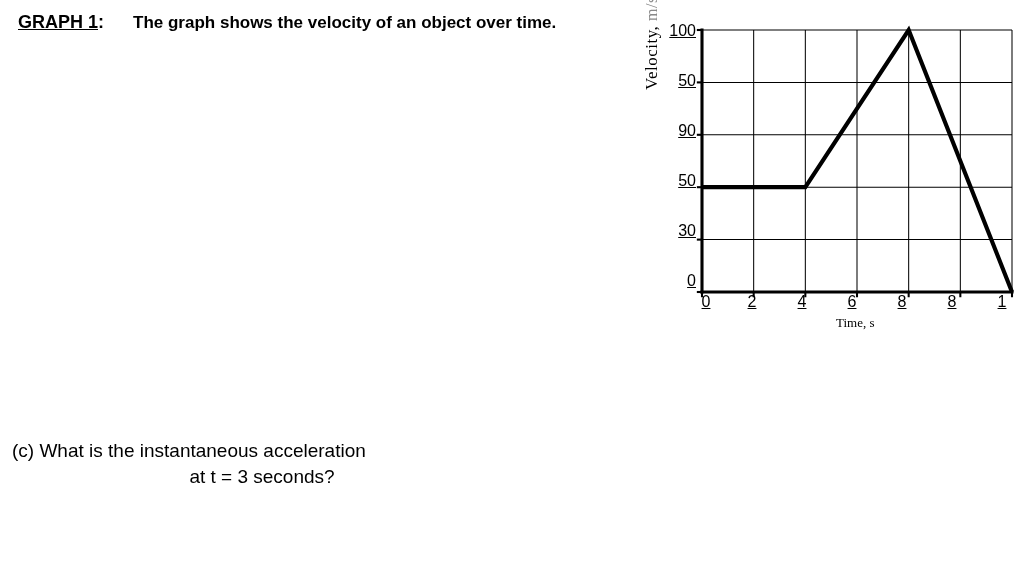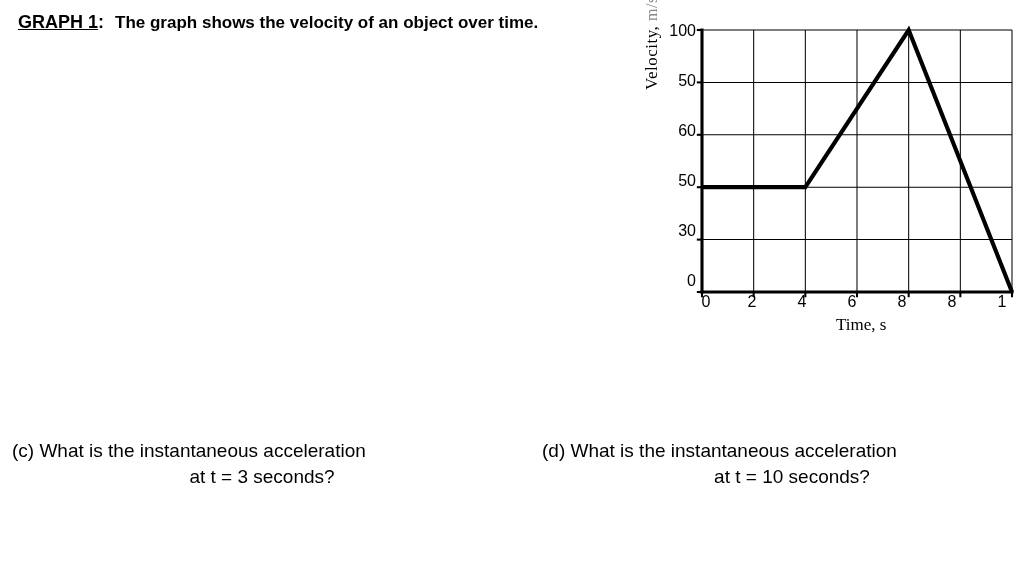--- a/index.html
+++ b/index.html
@@ -14,21 +14,21 @@
     }
     .header {
       font-size: 18px;
       margin-bottom: 6px;
     }
     .header .label {
       font-weight: bold;
       text-decoration: underline;
     }
     .header .colon { font-weight: bold; }
-    .header .desc { font-weight: bold; margin-left: 6px; font-size: 17px;}
+    .header .desc { font-weight: bold; margin-left: 24px; font-size: 17px;}
     .chart-area {
       position: absolute;
       top: 30px;
       left: 656px;
       width: 360px;
       height: 310px;
     }
     .ylabel {
       position: absolute;
       left: -14px;
@@ -38,45 +38,46 @@
       font-size: 17px;
       font-family: Georgia, serif;
       white-space: nowrap;
       letter-spacing: 0.5px;
     }
     .ylabel .unit { color: #888; font-size: 16px; }
     .xlabel {
       position: absolute;
       left: 180px;
       top: 285px;
-      font-size: 17px;
+      font-size: 13px;
       font-family: Georgia, serif;
     }
     .tick {
       position: absolute;
       font-size: 16px;
       font-family: Arial, sans-serif;
+      text-decoration: underline;
     }
     .ytick { text-align: right; width: 36px; left: 4px; }
     .xtick { top: 263px; text-align: center; width: 20px; }
     svg.plot {
       position: absolute;
       left: 46px;
       top: 0;
       width: 310px;
       height: 262px;
       overflow: visible;
     }
     .questions {
       position: absolute;
       top: 438px;
       left: 12px;
       right: 12px;
       display: flex;
-      gap: 60px;
+      gap: 44px;
       font-size: 19px;
       line-height: 1.35;
     }
     .question { flex: 0 0 470px; }
     .q-line2 { padding-left: 30px; text-align: center; }
   </style>
 </head>
 <body>
 
 <div class="header">
@@ -85,21 +86,21 @@
 </div>
 
 <div class="chart-area">
   <div class="ylabel">
     <span>Velocity, </span><span class="unit">m/s</span>
   </div>
   <div class="xlabel">Time, s</div>
 
   <div class="tick ytick" style="top:-8px">100</div>
   <div class="tick ytick" style="top:42px">50</div>
-  <div class="tick ytick" style="top:92px">60</div>
+  <div class="tick ytick" style="top:92px">90</div>
   <div class="tick ytick" style="top:142px">50</div>
   <div class="tick ytick" style="top:192px">30</div>
   <div class="tick ytick" style="top:242px">0</div>
 
   <div class="tick xtick" style="left:40px">0</div>
   <div class="tick xtick" style="left:86px">2</div>
   <div class="tick xtick" style="left:136px">4</div>
   <div class="tick xtick" style="left:186px">6</div>
   <div class="tick xtick" style="left:236px">8</div>
   <div class="tick xtick" style="left:286px">8</div>
@@ -142,17 +143,13 @@
     </g>
     <polyline points="0,150 100,150 200,0 300,250" fill="none" stroke="#000" stroke-width="4" stroke-linejoin="miter" stroke-linecap="butt"></polyline>
   </svg>
 </div>
 
 <div class="questions">
   <div class="question">
     <div>(c) What is the instantaneous acceleration</div>
     <div class="q-line2">at t = 3 seconds?</div>
   </div>
-  <div class="question">
-    <div>(d) What is the instantaneous acceleration</div>
-    <div class="q-line2">at t = 10 seconds?</div>
-  </div>
 </div>
 
 </body></html>

